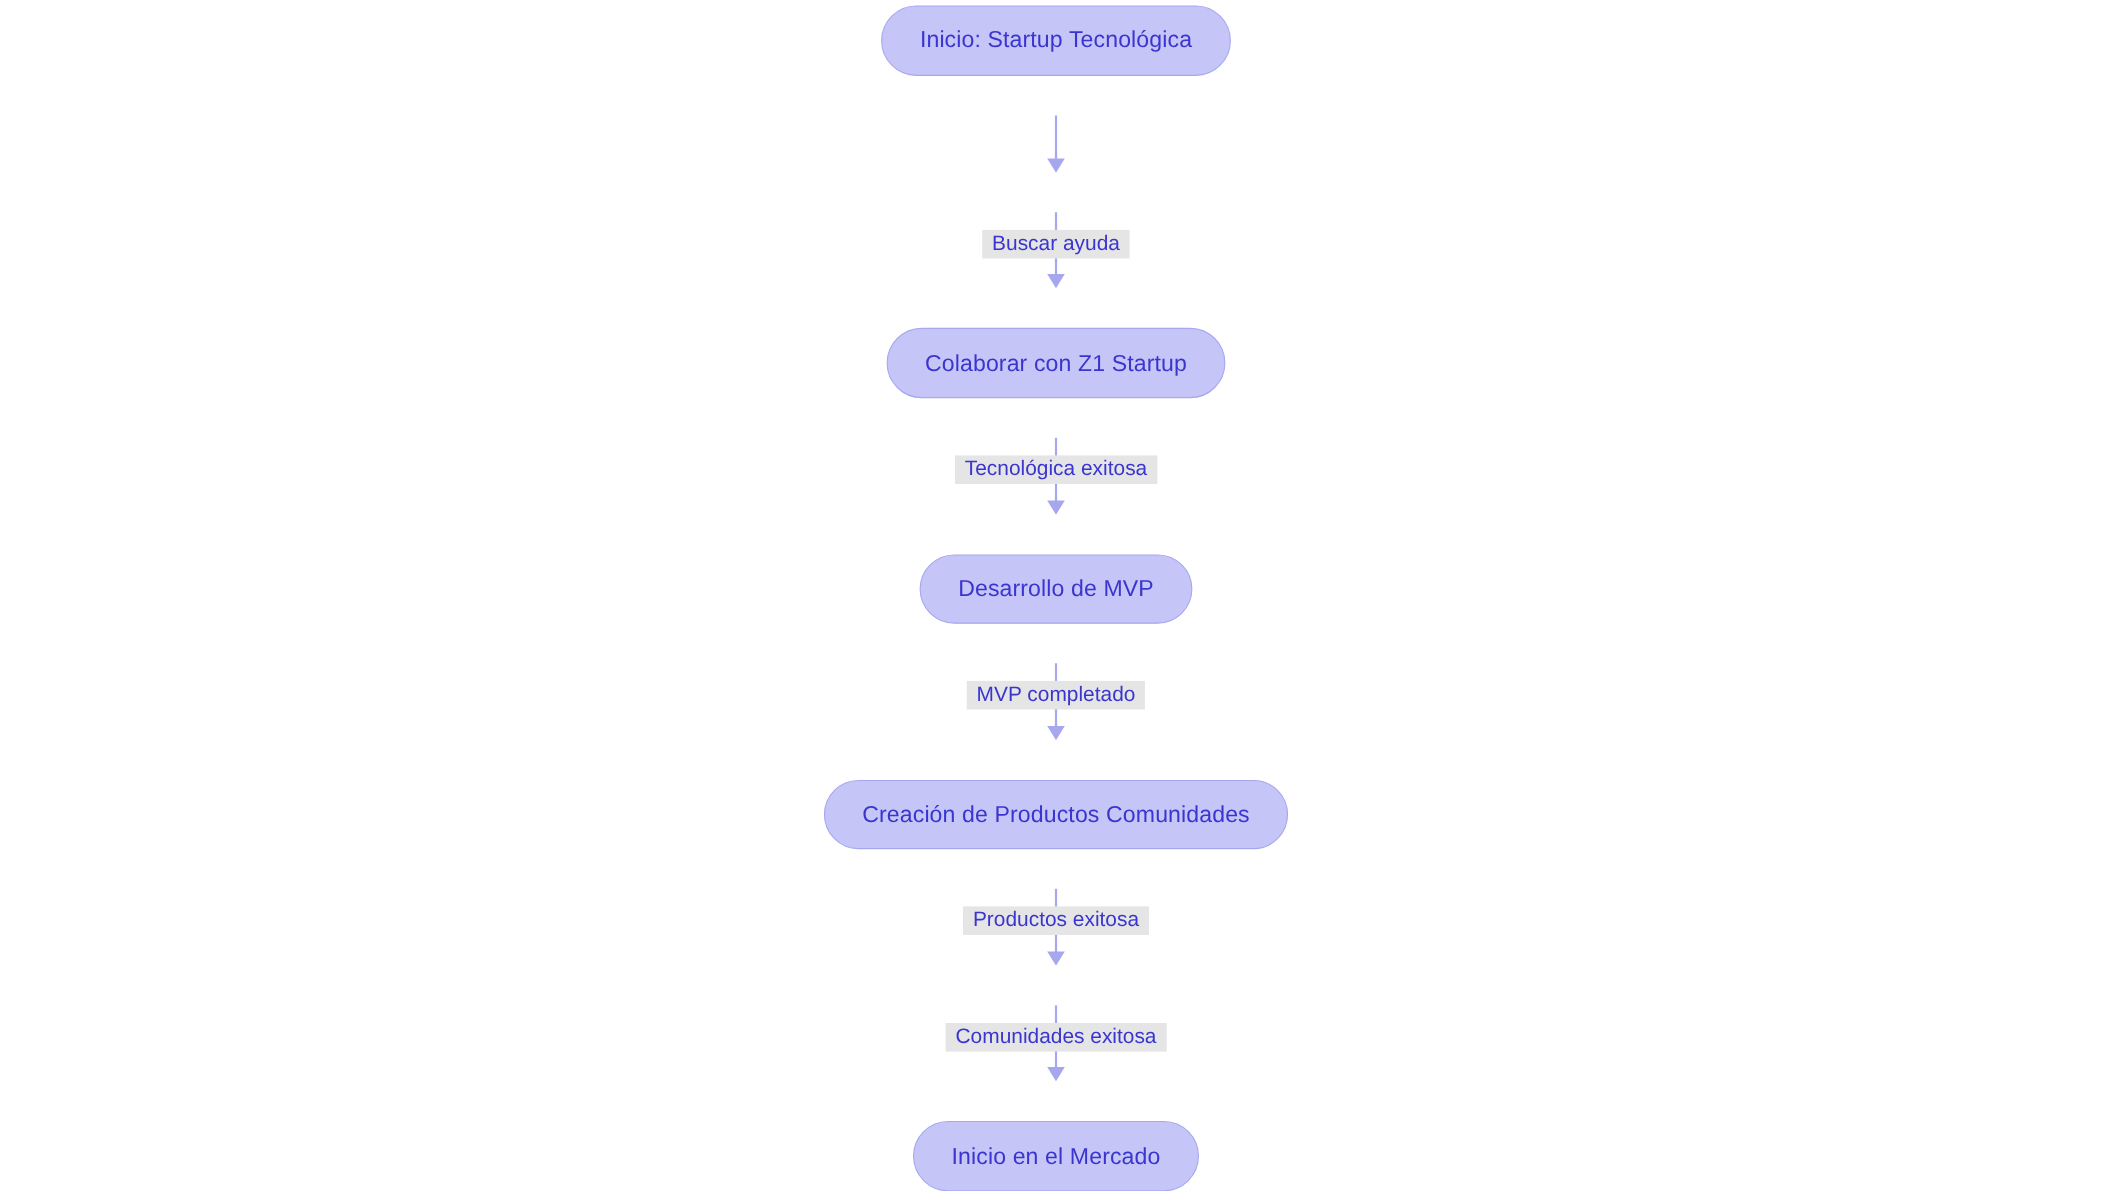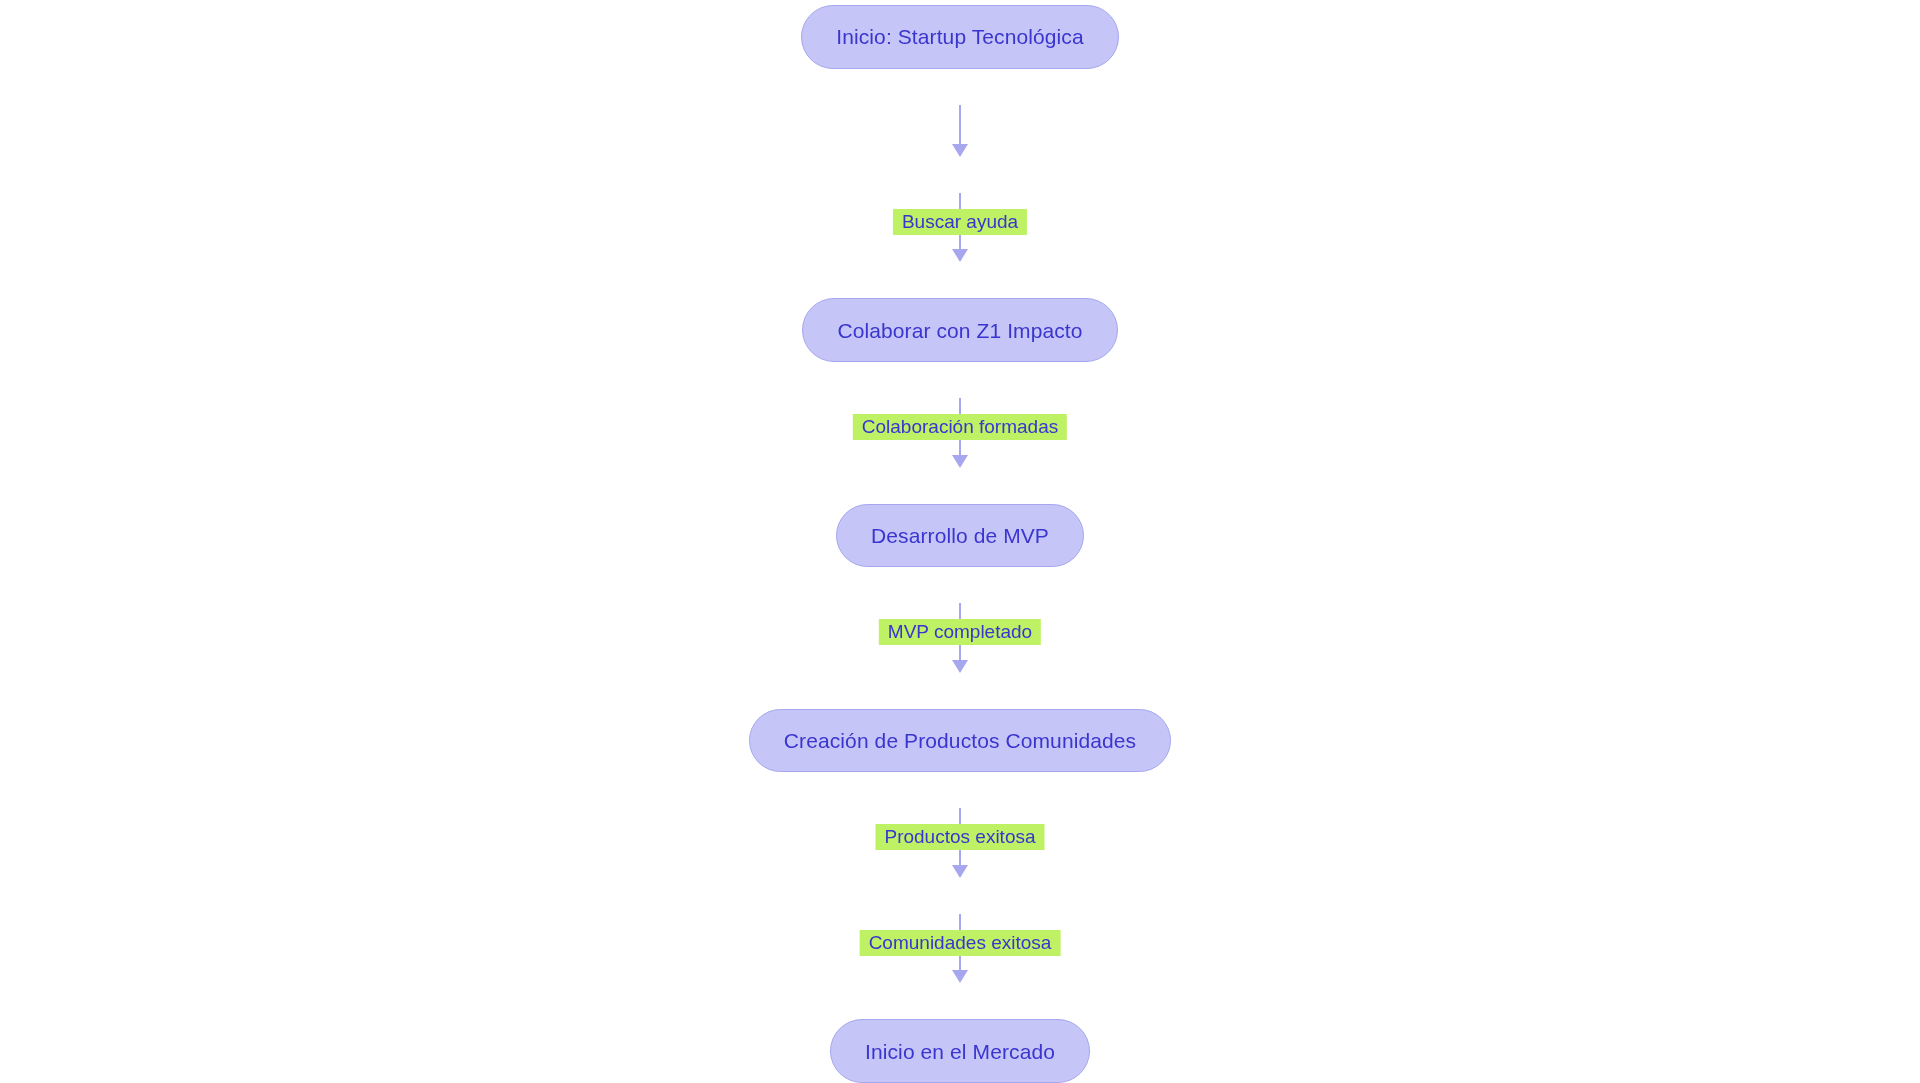--- a/index.html
+++ b/index.html
@@ -84,21 +84,21 @@
     height: 0;
     border-left: 8px solid transparent;
     border-right: 8px solid transparent;
     border-top: 13px solid #a6a7ee;
   }
 
   .edge-label {
     position: absolute;
     left: 50%;
     transform: translateX(-50%);
-    background: #bef264;
+    background: #e5e5e5;
     padding: 2px 9px;
     font-size: 19px;
     line-height: 1.15;
     color: #3a35cf;
     white-space: nowrap;
     z-index: 3;
   }
 
   .edge-short { height: 66px; }
   .edge-long  { height: 88px; }
@@ -120,26 +120,26 @@
     </div>
 
 
     <div class="edge edge-long">
       <div class="edge-line"></div>
       <div class="edge-label">Buscar ayuda</div>
       <div class="edge-arrowhead"></div>
     </div>
 
     <div class="node">
-      <span class="node-label">Colaborar con Z1 Impacto</span>
+      <span class="node-label">Colaborar con Z1 Startup</span>
     </div>
 
     <div class="edge edge-long">
       <div class="edge-line"></div>
-      <div class="edge-label">Colaboración formadas</div>
+      <div class="edge-label">Tecnológica exitosa</div>
       <div class="edge-arrowhead"></div>
     </div>
 
     <div class="node">
       <span class="node-label">Desarrollo de MVP</span>
     </div>
 
     <div class="edge edge-long">
       <div class="edge-line"></div>
       <div class="edge-label">MVP completado</div>

